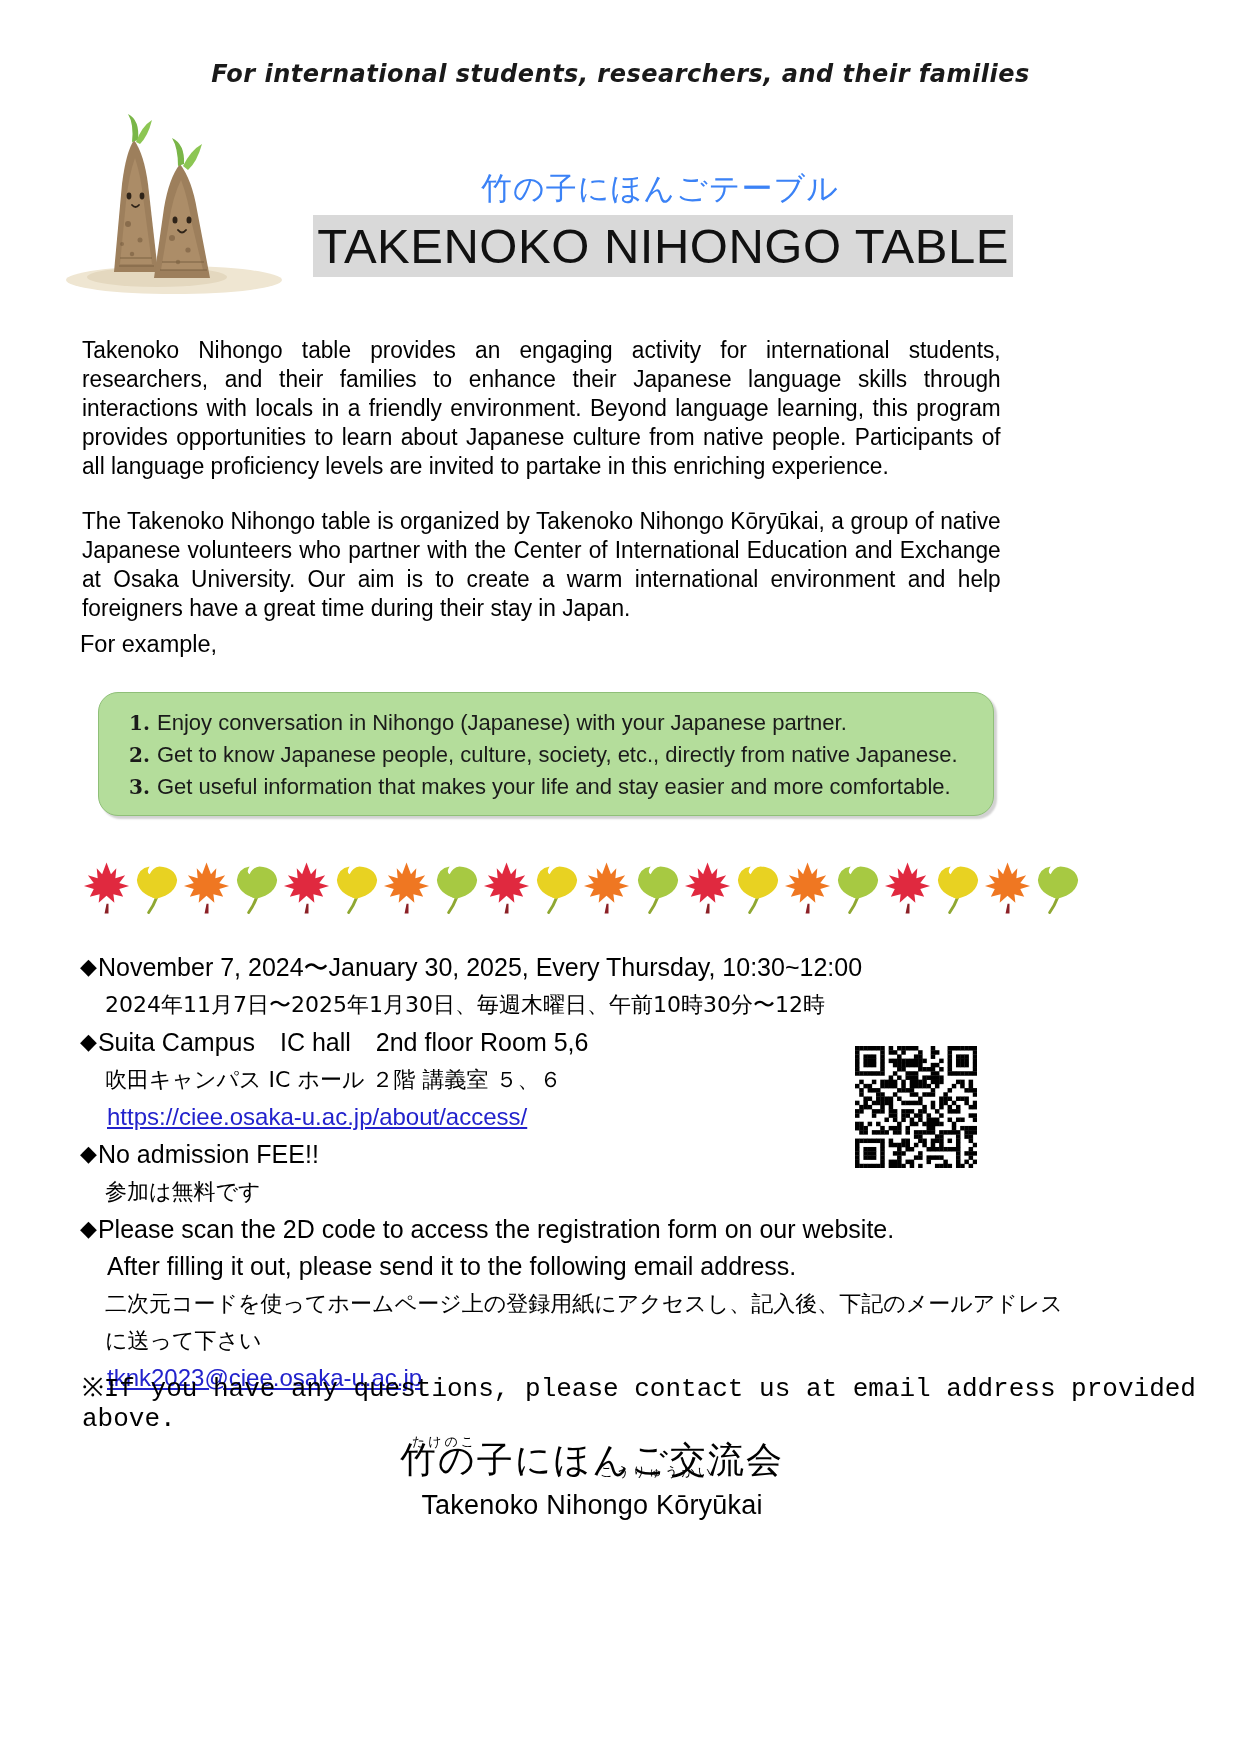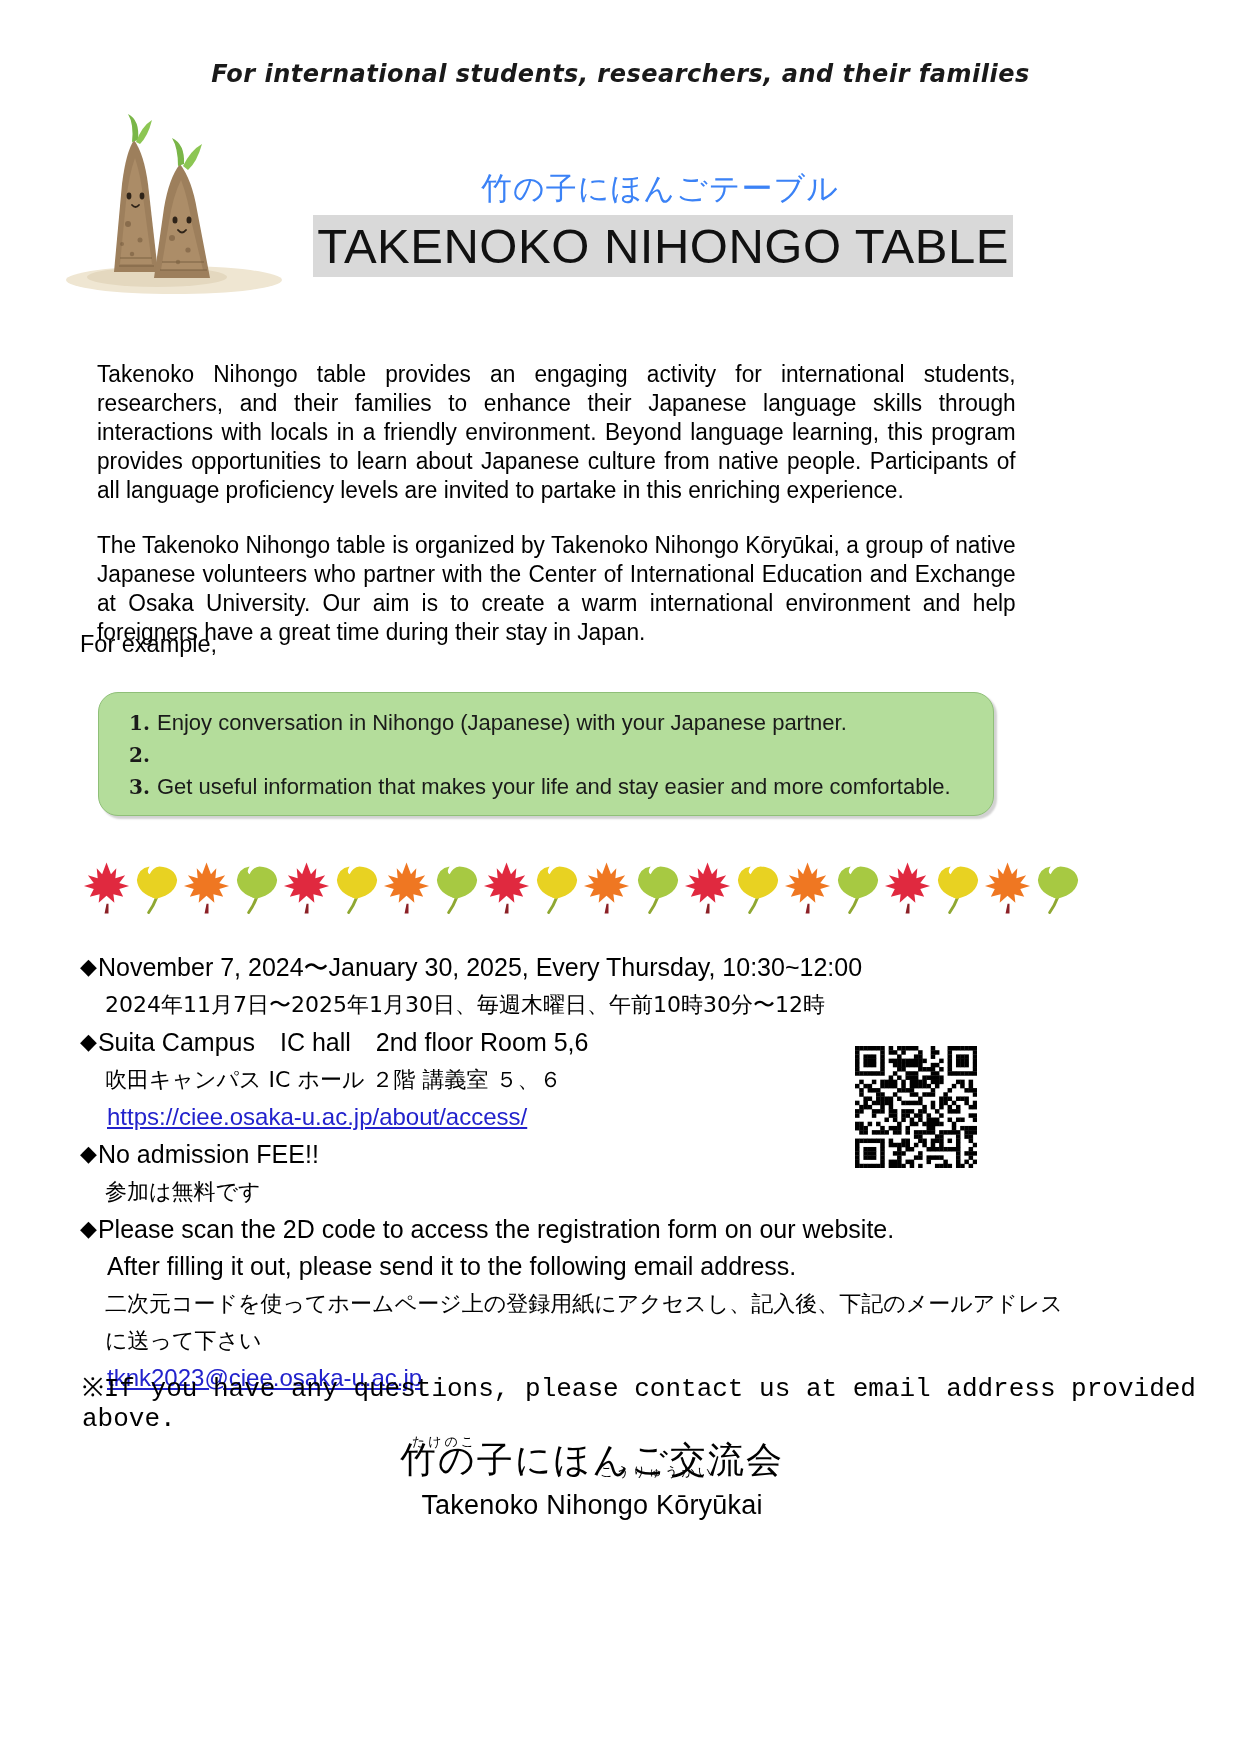--- a/index.html
+++ b/index.html
@@ -69,24 +69,23 @@
     font-size: 49px;
     line-height: 62px;
     letter-spacing: 0.5px;
     color: #111;
     white-space: nowrap;
   }
 
   
   .body-wrap {
     position: absolute;
-    left: 97px;
+    left: 82px;
     top: 336px;
     width: 952px;
-    margin-top: 24px;
   }
   .para {
     font-family: "Liberation Sans Narrow", "Liberation Sans", sans-serif;
     font-size: 23.5px;
     line-height: 29px;
     text-align: justify;
     color: #000;
     margin: 0 0 26px 0;
     transform: scaleX(0.965);
     transform-origin: left top;
@@ -308,20 +307,21 @@
     <div>For example,</div>
   </div>
 
   <div class="green-box">
     <div class="green-item">
       <span class="green-num">1.</span>
       <span>Enjoy conversation in Nihongo (Japanese) with your Japanese partner.</span>
     </div>
     <div class="green-item">
       <span class="green-num">2.</span>
+      <span>Get to know Japanese people, culture, society, etc., directly from native Japanese.</span>
     </div>
     <div class="green-item">
       <span class="green-num">3.</span>
       <span>Get useful information that makes your life and stay easier and more comfortable.</span>
     </div>
   </div>
 
   <div class="leaf-strip" id="leaf-strip">
       <svg width="50" height="56" viewBox="0 0 50 56">
         <path d="M25 46 L23 56 L27 56 L27 46 Z" fill="#8c2026"></path>

